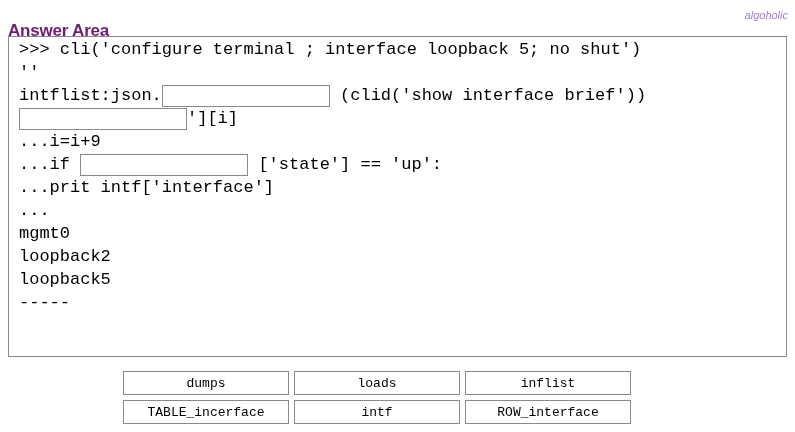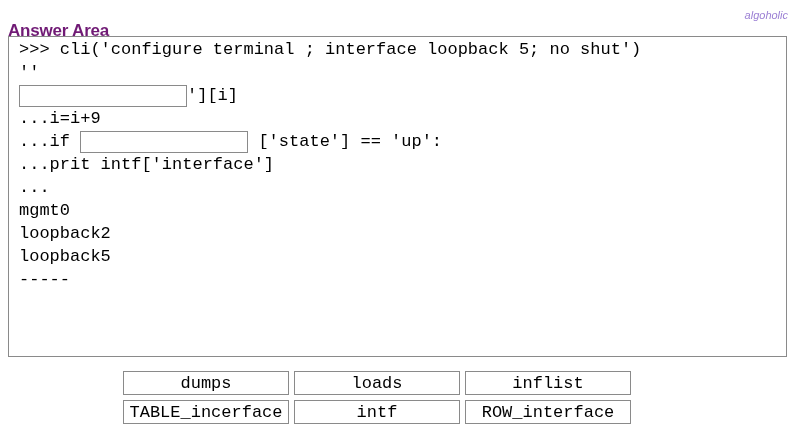--- a/index.html
+++ b/index.html
@@ -47,41 +47,42 @@
     flex: 0 0 auto;
     align-self: center;
   }
   .options-grid {
     position: absolute; left: 123px; top: 371px;
     display: grid;
     grid-template-columns: repeat(3, 166px);
     grid-auto-rows: 24px;
     gap: 5px;
     font-family: "Liberation Mono", monospace;
-    font-size: 17px;
+    font-size: 13px;
   }
   .option {
     border: 1px solid #8a8a8a;
     background: #fff;
     display: flex;
     align-items: center;
     justify-content: center;
     white-space: pre;
     cursor: default;
   }
 </style>
 </head>
 <body>
 
 <div class="page-title">Answer Area</div>
 <div class="watermark">algoholic</div>
 
 <div class="code-area" id="code-area">
     <div class="code-line"><span class="code-text">&gt;&gt;&gt; cli('configure terminal ; interface loopback 5; no shut')</span></div>
     <div class="code-line"><span class="code-text">''</span></div>
+    <div class="code-line"><span class="code-text">intflist:json.</span><span class="blank"></span><span class="code-text"> (clid('show interface brief'))</span></div>
     <div class="code-line"><span class="blank"></span><span class="code-text">'][i]</span></div>
     <div class="code-line"><span class="code-text">...i=i+9</span></div>
     <div class="code-line"><span class="code-text">...if </span><span class="blank"></span><span class="code-text"> ['state'] == 'up':</span></div>
     <div class="code-line"><span class="code-text">...prit intf['interface']</span></div>
     <div class="code-line"><span class="code-text">...</span></div>
     <div class="code-line"><span class="code-text">mgmt0</span></div>
     <div class="code-line"><span class="code-text">loopback2</span></div>
     <div class="code-line"><span class="code-text">loopback5</span></div>
     <div class="code-line"><span class="code-text">-----</span></div>
   </div>

